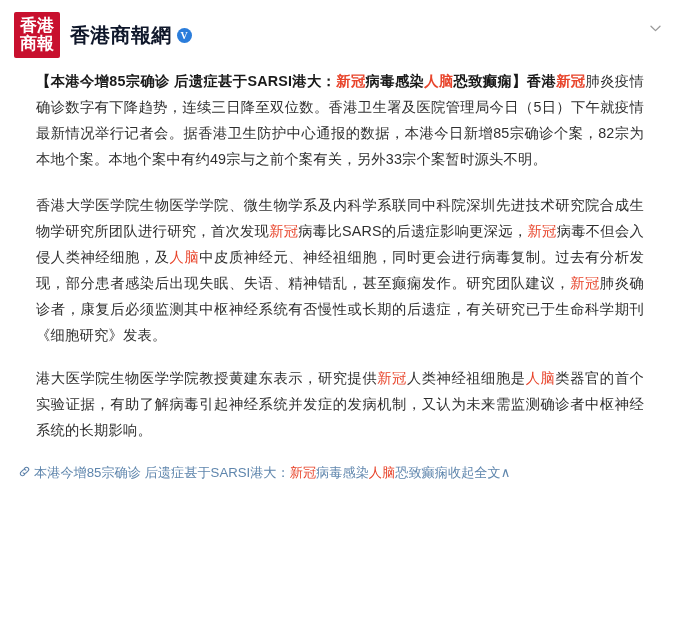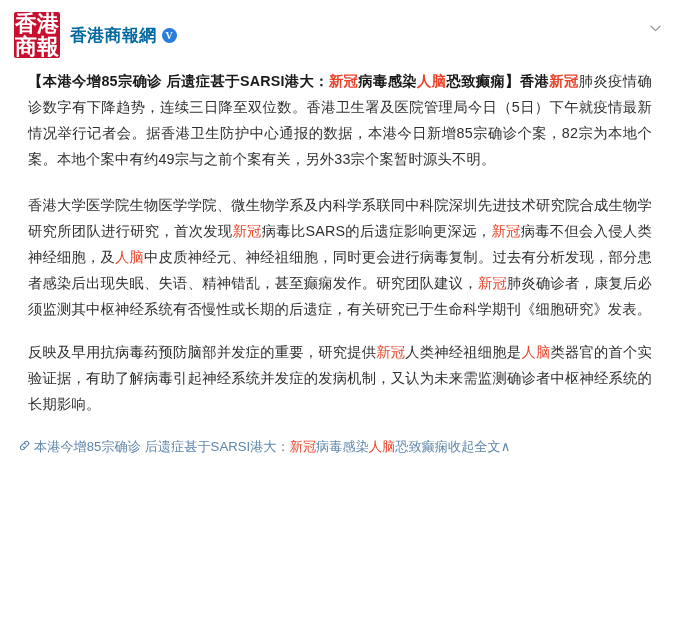--- a/index.html
+++ b/index.html
@@ -33,35 +33,35 @@
     width: 46px;
     height: 46px;
     flex: 0 0 46px;
     background: #c8102e;
     color: #ffffff;
     display: flex;
     flex-direction: column;
     align-items: center;
     justify-content: center;
     line-height: 1.05;
-    font-size: 22px;
+    font-size: 17px;
     font-weight: bold;
     letter-spacing: 0px;
     border-radius: 2px;
   }
   .avatar span { display: block; }
   .account {
     display: flex;
     align-items: center;
     margin-left: 10px;
   }
   .account-name {
-    font-size: 17px;
+    font-size: 20px;
     font-weight: bold;
-    color: #0369a1;
+    color: #0f172a;
     letter-spacing: 0.3px;
     text-align: right;
   }
   .verified {
     margin-left: 5px;
     width: 15px;
     height: 15px;
     border-radius: 50%;
     background: #2b7ddb;
     color: #fff;
@@ -76,21 +76,21 @@
     position: absolute;
     right: 18px;
     top: 22px;
     width: 13px;
     height: 13px;
   }
   .collapse-caret svg { display: block; }
 
   
   .content {
-    padding: 0 28px;
+    padding: 0 36px;
   }
   p.para {
     margin: 0 0 17px 0;
     font-size: 14.3px;
     line-height: 26px;
     text-align: justify;
     color: #2f2f2f;
     letter-spacing: 0.2px;
   }
   p.para.first { margin-bottom: 20px; }
@@ -138,21 +138,21 @@
     <div class="collapse-caret">
       <svg width="13" height="13" viewBox="0 0 13 13" aria-hidden="true">
         <path d="M2 4.2 L6.5 8.6 L11 4.2" fill="none" stroke="#9a9a9a" stroke-width="1.3" stroke-linecap="round" stroke-linejoin="round"></path>
       </svg>
     </div>
   </div>
 
   <div class="content">
     <p class="para first"><span class="b">【本港今增85宗确诊 后遗症甚于SARSI港大：</span><span class="hl-b">新冠</span><span class="b">病毒感染</span><span class="hl-b">人脑</span><span class="b">恐致癫痫】香港</span><span class="hl-b">新冠</span><span>肺炎疫情确诊数字有下降趋势，连续三日降至双位数。香港卫生署及医院管理局今日（5日）下午就疫情最新情况举行记者会。据香港卫生防护中心通报的数据，本港今日新增85宗确诊个案，82宗为本地个案。本地个案中有约49宗与之前个案有关，另外33宗个案暂时源头不明。</span></p>
     <p class="para"><span>香港大学医学院生物医学学院、微生物学系及内科学系联同中科院深圳先进技术研究院合成生物学研究所团队进行研究，首次发现</span><span class="hl">新冠</span><span>病毒比SARS的后遗症影响更深远，</span><span class="hl">新冠</span><span>病毒不但会入侵人类神经细胞，及</span><span class="hl">人脑</span><span>中皮质神经元、神经祖细胞，同时更会进行病毒复制。过去有分析发现，部分患者感染后出现失眠、失语、精神错乱，甚至癫痫发作。研究团队建议，</span><span class="hl">新冠</span><span>肺炎确诊者，康复后必须监测其中枢神经系统有否慢性或长期的后遗症，有关研究已于生命科学期刊《细胞研究》发表。</span></p>
-    <p class="para"><span>反映及早用抗病毒药预防脑部并发症的重要，研究提供</span><span class="hl">新冠</span><span>人类神经祖细胞是</span><span class="hl">人脑</span><span>类器官的首个实验证据，有助了解病毒引起神经系统并发症的发病机制，又认为未来需监测确诊者中枢神经系统的长期影响。</span></p>
+    <p class="para"><span>港大医学院生物医学学院教授黄建东表示，研究提供</span><span class="hl">新冠</span><span>人类神经祖细胞是</span><span class="hl">人脑</span><span>类器官的首个实验证据，有助了解病毒引起神经系统并发症的发病机制，又认为未来需监测确诊者中枢神经系统的长期影响。</span></p>
   </div>
 
   <div class="footer">
     <span class="link-icon">
       <svg width="13" height="13" viewBox="0 0 16 16" aria-hidden="true">
         <path d="M6.3 9.7a2.6 2.6 0 0 0 3.7 0l2.4-2.4a2.6 2.6 0 0 0-3.7-3.7l-1 1" fill="none" stroke="#5a7fa8" stroke-width="1.3" stroke-linecap="round"></path>
         <path d="M9.7 6.3a2.6 2.6 0 0 0-3.7 0L3.6 8.7a2.6 2.6 0 0 0 3.7 3.7l1-1" fill="none" stroke="#5a7fa8" stroke-width="1.3" stroke-linecap="round"></path>
       </svg>
     </span>
     <span class="footer-text"><span>本港今增85宗确诊 后遗症甚于SARSI港大：</span><span class="hl">新冠</span><span>病毒感染</span><span class="hl">人脑</span><span>恐致癫痫</span></span>

